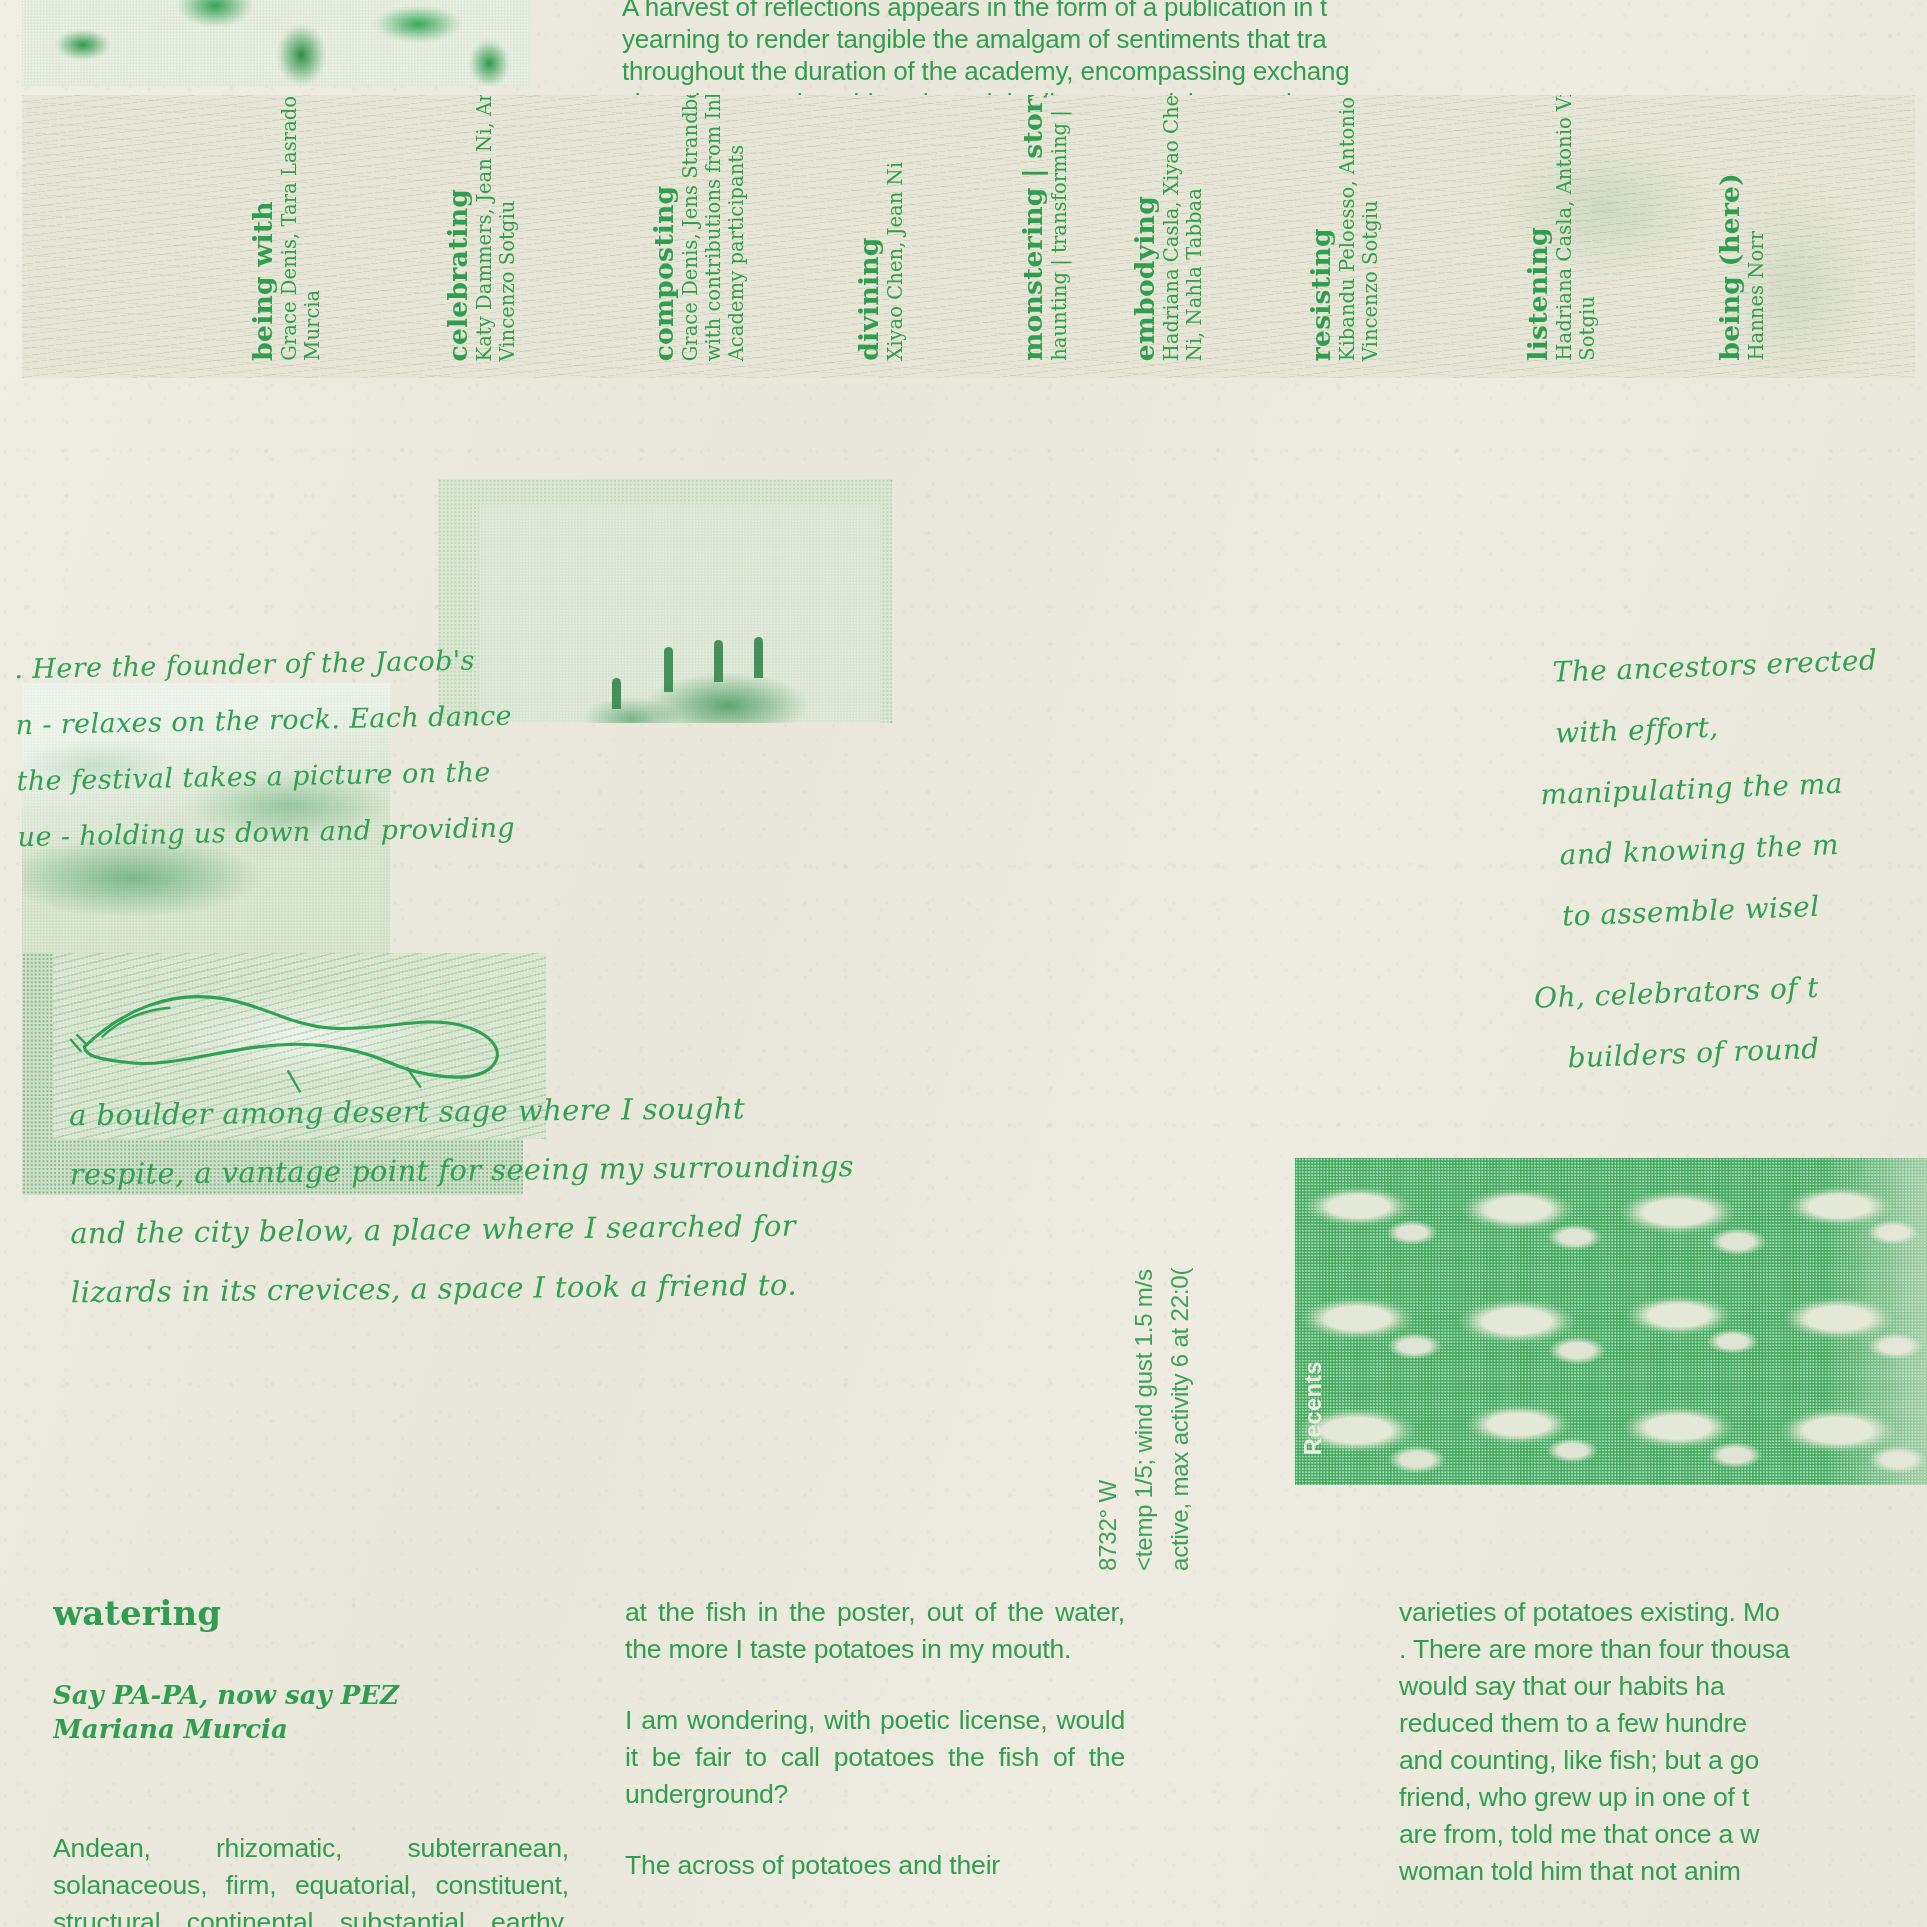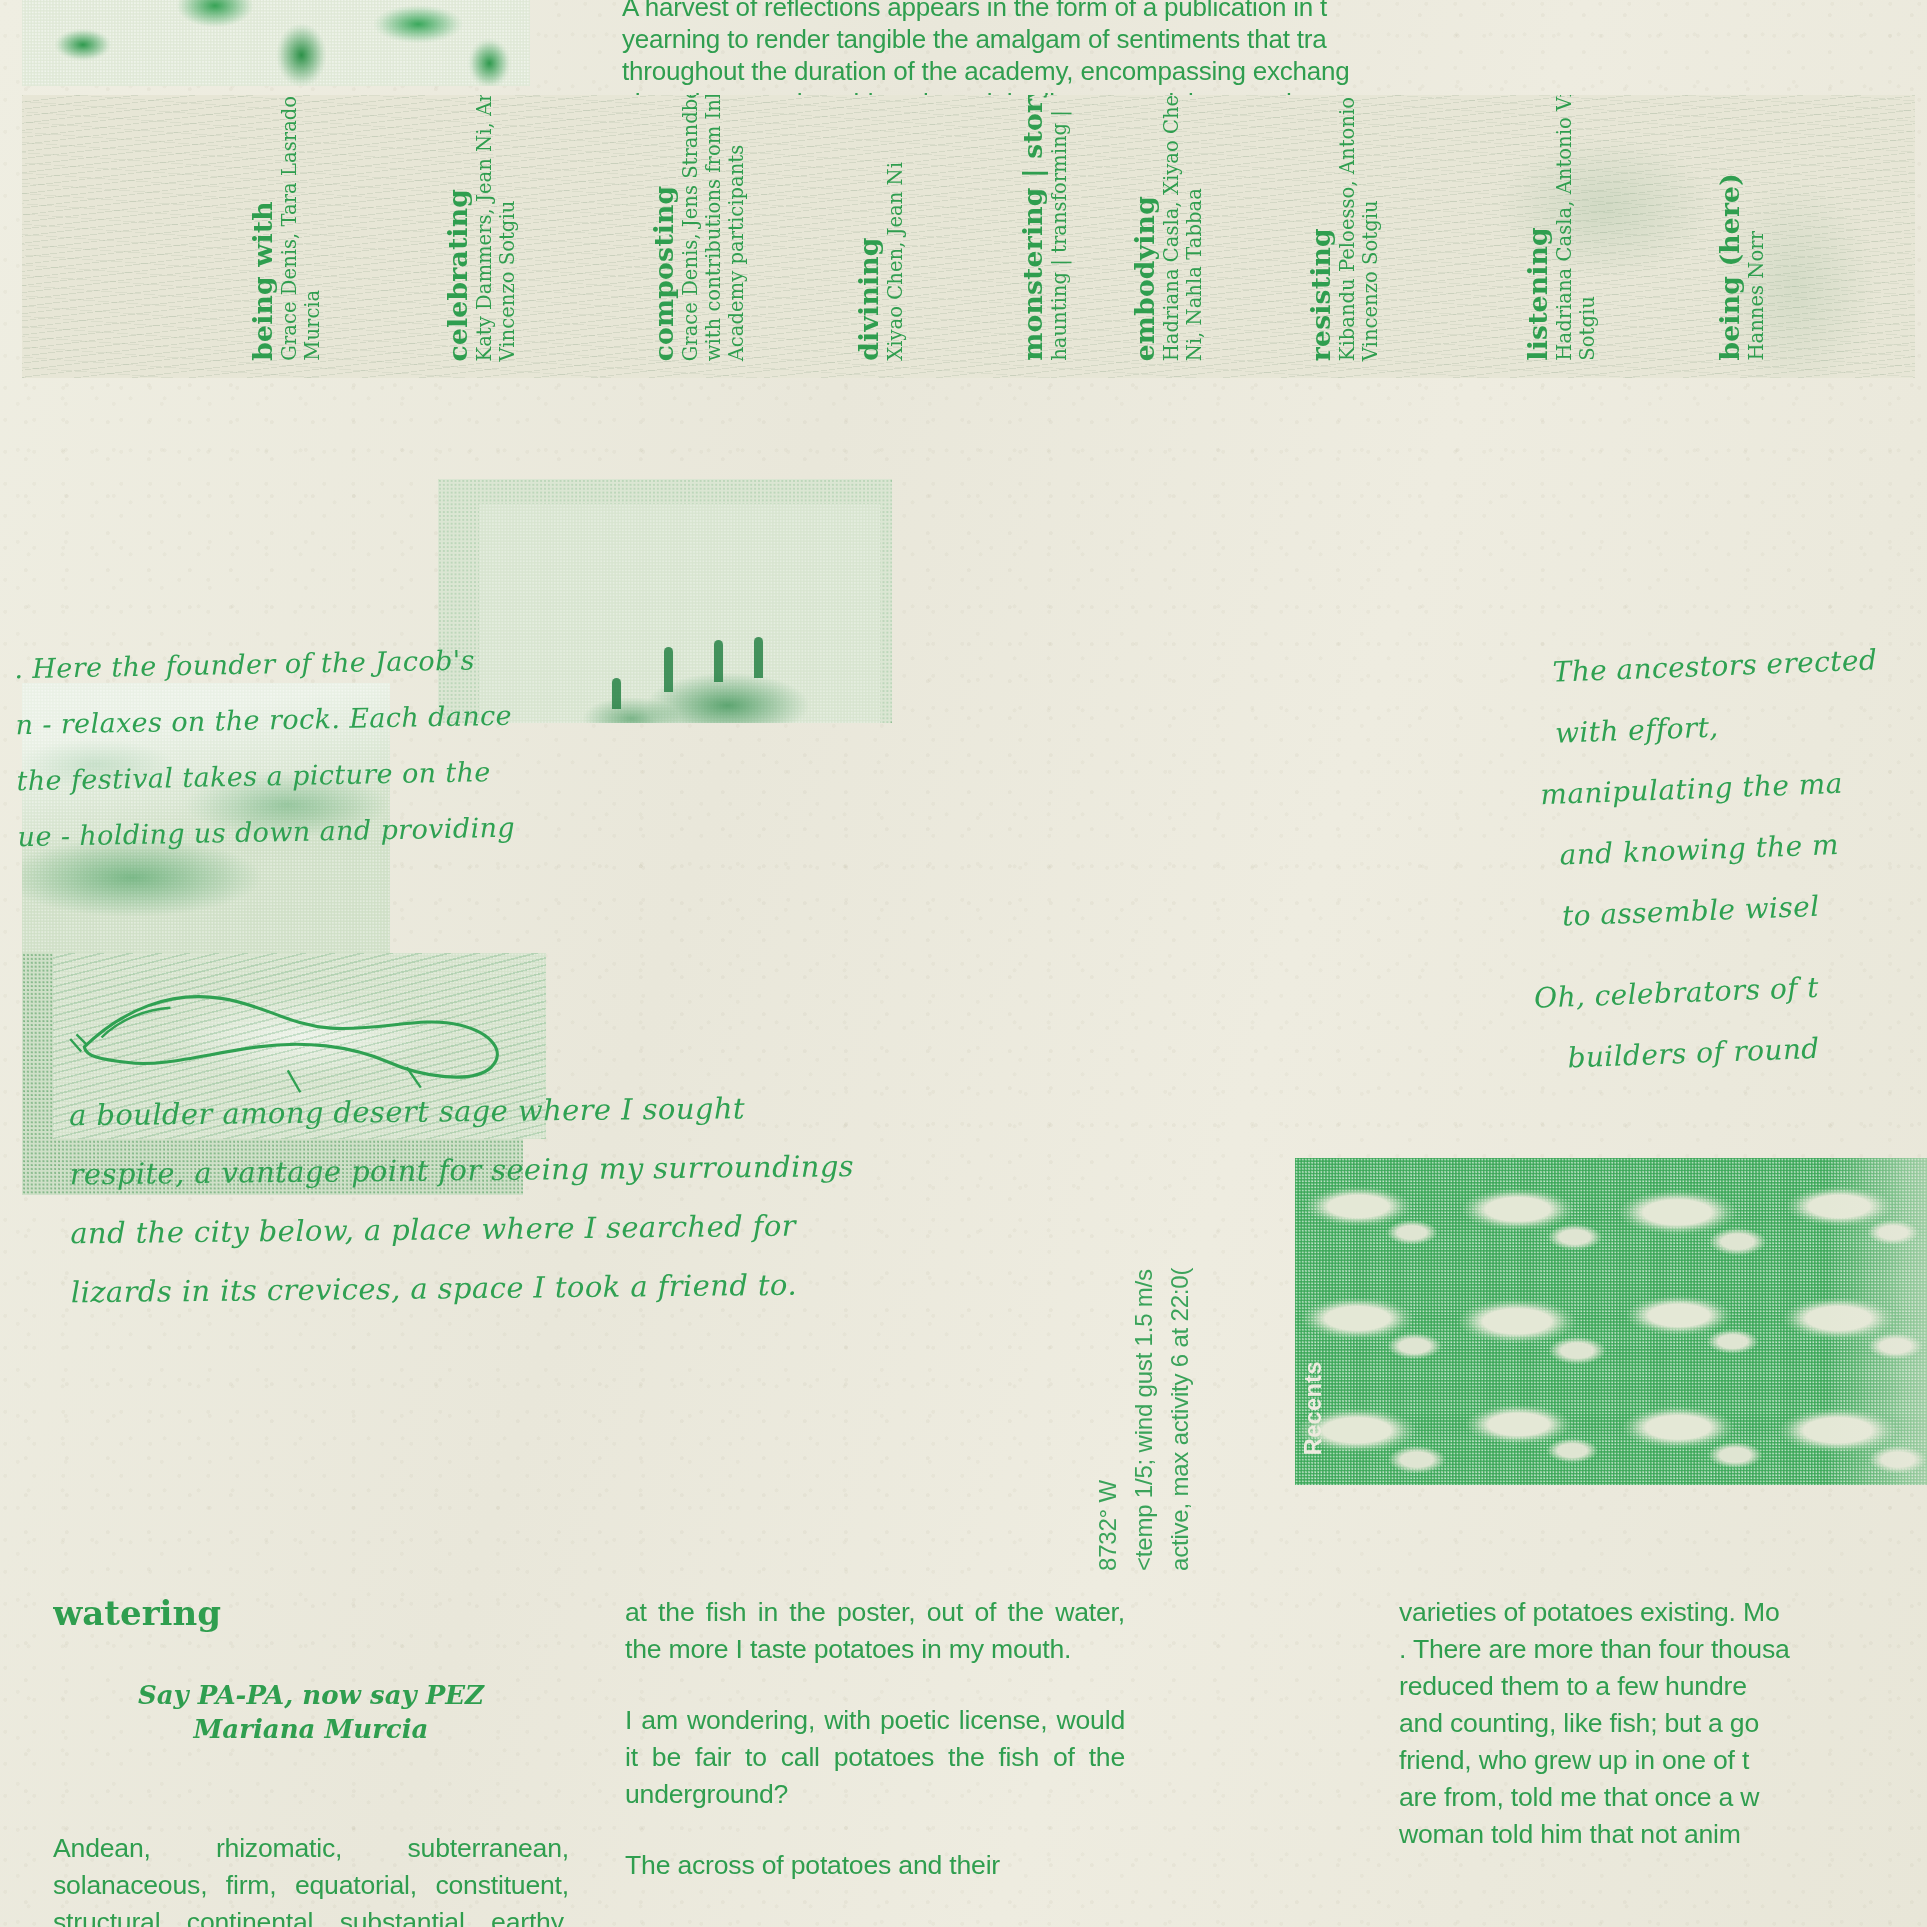--- a/index.html
+++ b/index.html
@@ -233,21 +233,21 @@
   #bcol1{left:53px;width:516px;}
   #bcol2{left:609px;width:516px;}
   #bcol3{left:1383px;width:540px;}
 
   #section-title{
     font-family:"DejaVu Serif", serif;font-weight:bold;
     font-size:34px;line-height:39px;margin:0 0 0 0;
   }
   #byline{
     font-family:"DejaVu Serif", serif;font-style:italic;font-weight:bold;
-    font-size:26px;line-height:34px;text-align:center;margin-top:45px;
+    font-size:26px;line-height:34px;text-align:left;margin-top:45px;
   }
   .body{
     font-size:26.6px;line-height:37px;text-align:justify;
     letter-spacing:-0.2px;
   }
   .body p{margin:0 0 34px 0;}
   #bcol1 .body{margin-top:84px;}
   #bcol2 .body,#bcol3 .body{margin-top:0;margin-left:16px;}
 
   
@@ -436,20 +436,21 @@
       <p>at the fish in the poster, out of the water, the more I taste potatoes in my mouth.</p>
       <p>I am wondering, with poetic license, would it be fair to call potatoes the fish of the underground?</p>
       <p>The across of potatoes and their</p>
     </div>
   </div>
 
   <div class="bcol" id="bcol3">
     <div class="body" id="bcol3-body" style="white-space: nowrap;">
         <div>varieties of potatoes existing. Mo</div>
         <div>. There are more than four thousa</div>
+        <div>would say that our habits ha</div>
         <div>reduced them to a few hundre</div>
         <div>and counting, like fish; but a go</div>
         <div>friend, who grew up in one of t</div>
         <div>are from, told me that once a w</div>
         <div>woman told him that not anim</div>
       </div>
   </div>
 
 </div>
 

